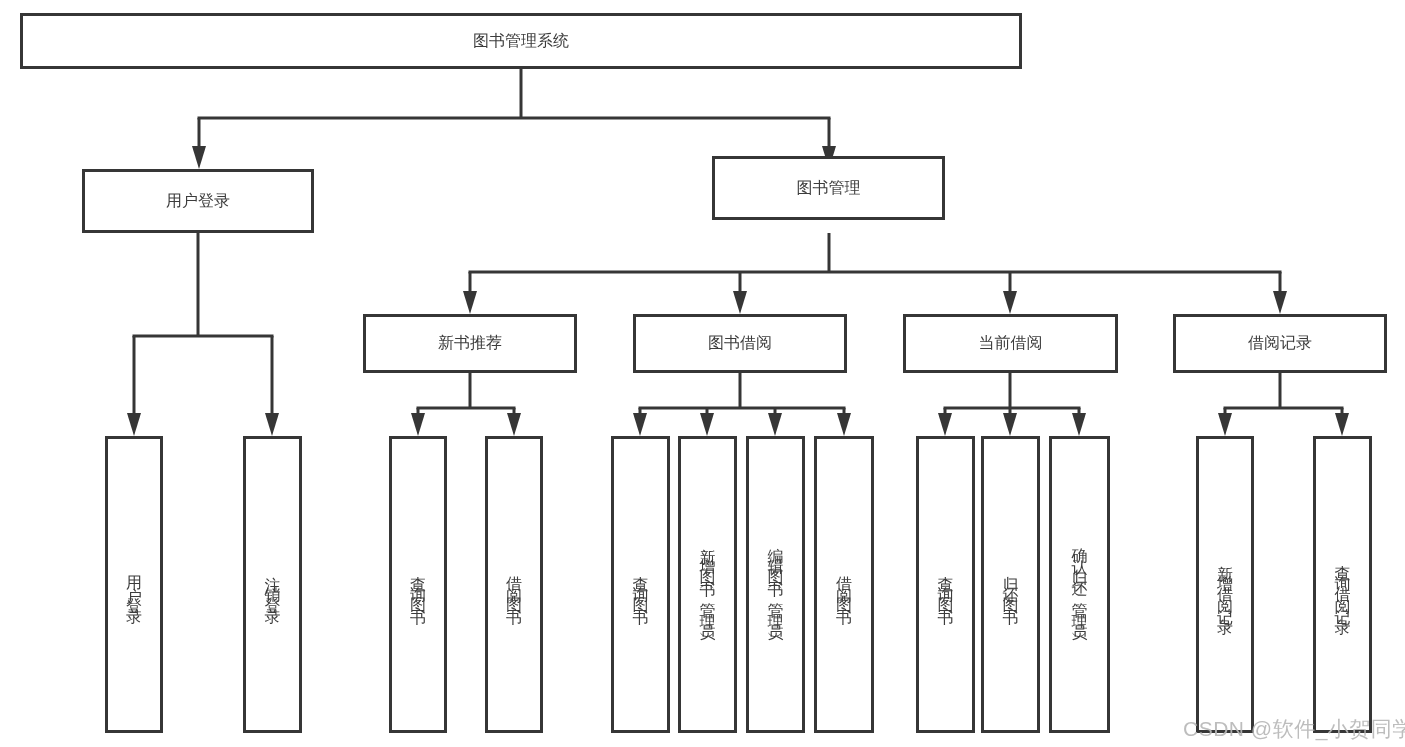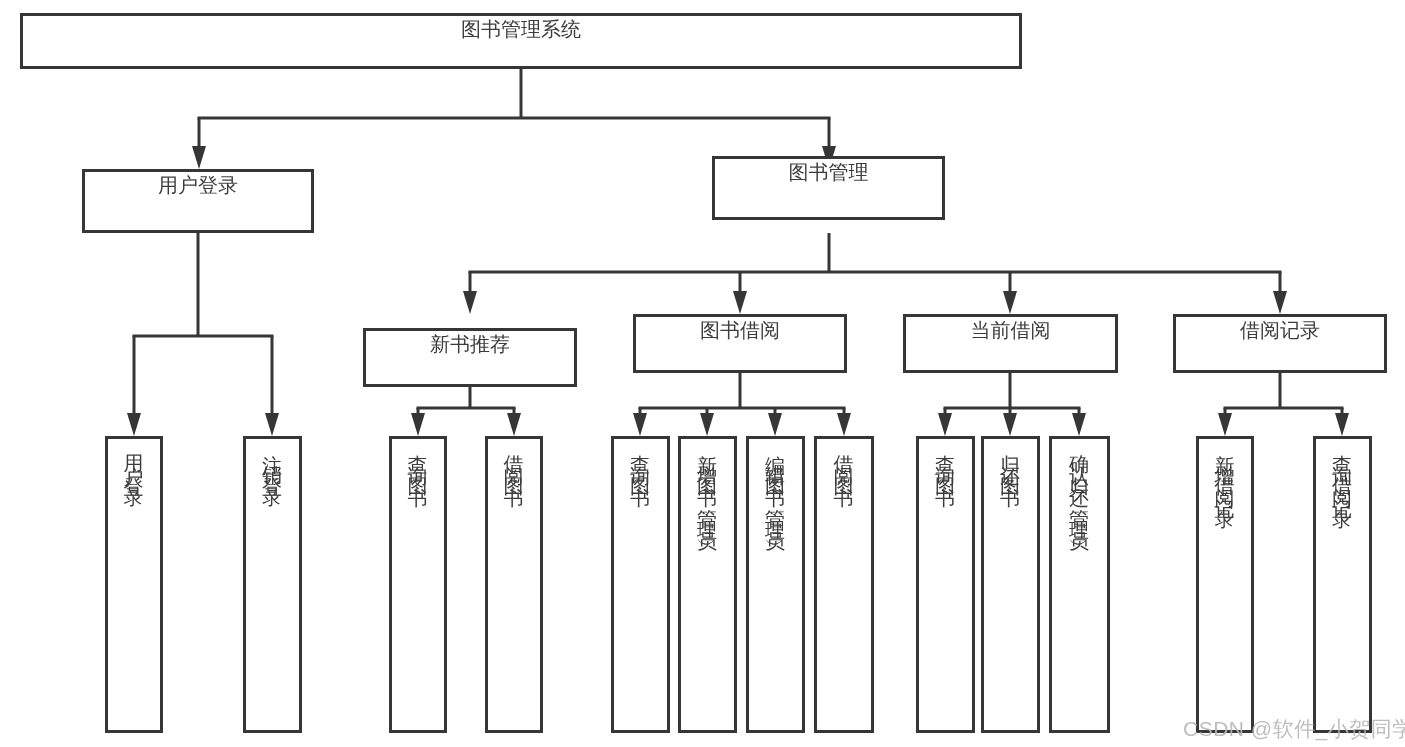--- a/index.html
+++ b/index.html
@@ -20,23 +20,24 @@
     left: 0;
     top: 0;
     color: var(--line, #363636);
   }
   .node {
     position: absolute;
     box-sizing: border-box;
     border: 3px solid var(--line, #363636);
     background: #ffffff;
     display: flex;
+    align-items: center;
     justify-content: center;
     color: var(--text, #3c3c3c);
-    font-size: 20px;
+    font-size: 16px;
     z-index: 2;
   }
   .node .lbl { white-space: nowrap; }
   .node.v .lbl {
     writing-mode: vertical-rl;
     text-orientation: mixed;
     letter-spacing: 11px;
     line-height: 1;
     white-space: normal;
   }
@@ -127,21 +128,21 @@
     <span class="lbl">图书管理系统</span>
   </div>
 
   <div class="node" style="left:82px;top:169px;width:232px;height:64px">
     <span class="lbl">用户登录</span>
   </div>
   <div class="node" style="left:712px;top:156px;width:233px;height:64px">
     <span class="lbl">图书管理</span>
   </div>
 
-  <div class="node" style="left:363px;top:328px;width:214px;height:59px">
+  <div class="node" style="left:363px;top:314px;width:214px;height:59px">
     <span class="lbl">新书推荐</span>
   </div>
   <div class="node" style="left:633px;top:314px;width:214px;height:59px">
     <span class="lbl">图书借阅</span>
   </div>
   <div class="node" style="left:1173px;top:314px;width:214px;height:59px">
     <span class="lbl">借阅记录</span>
   </div>
   <div class="node" style="left:903px;top:314px;width:215px;height:59px">
     <span class="lbl">当前借阅</span>

